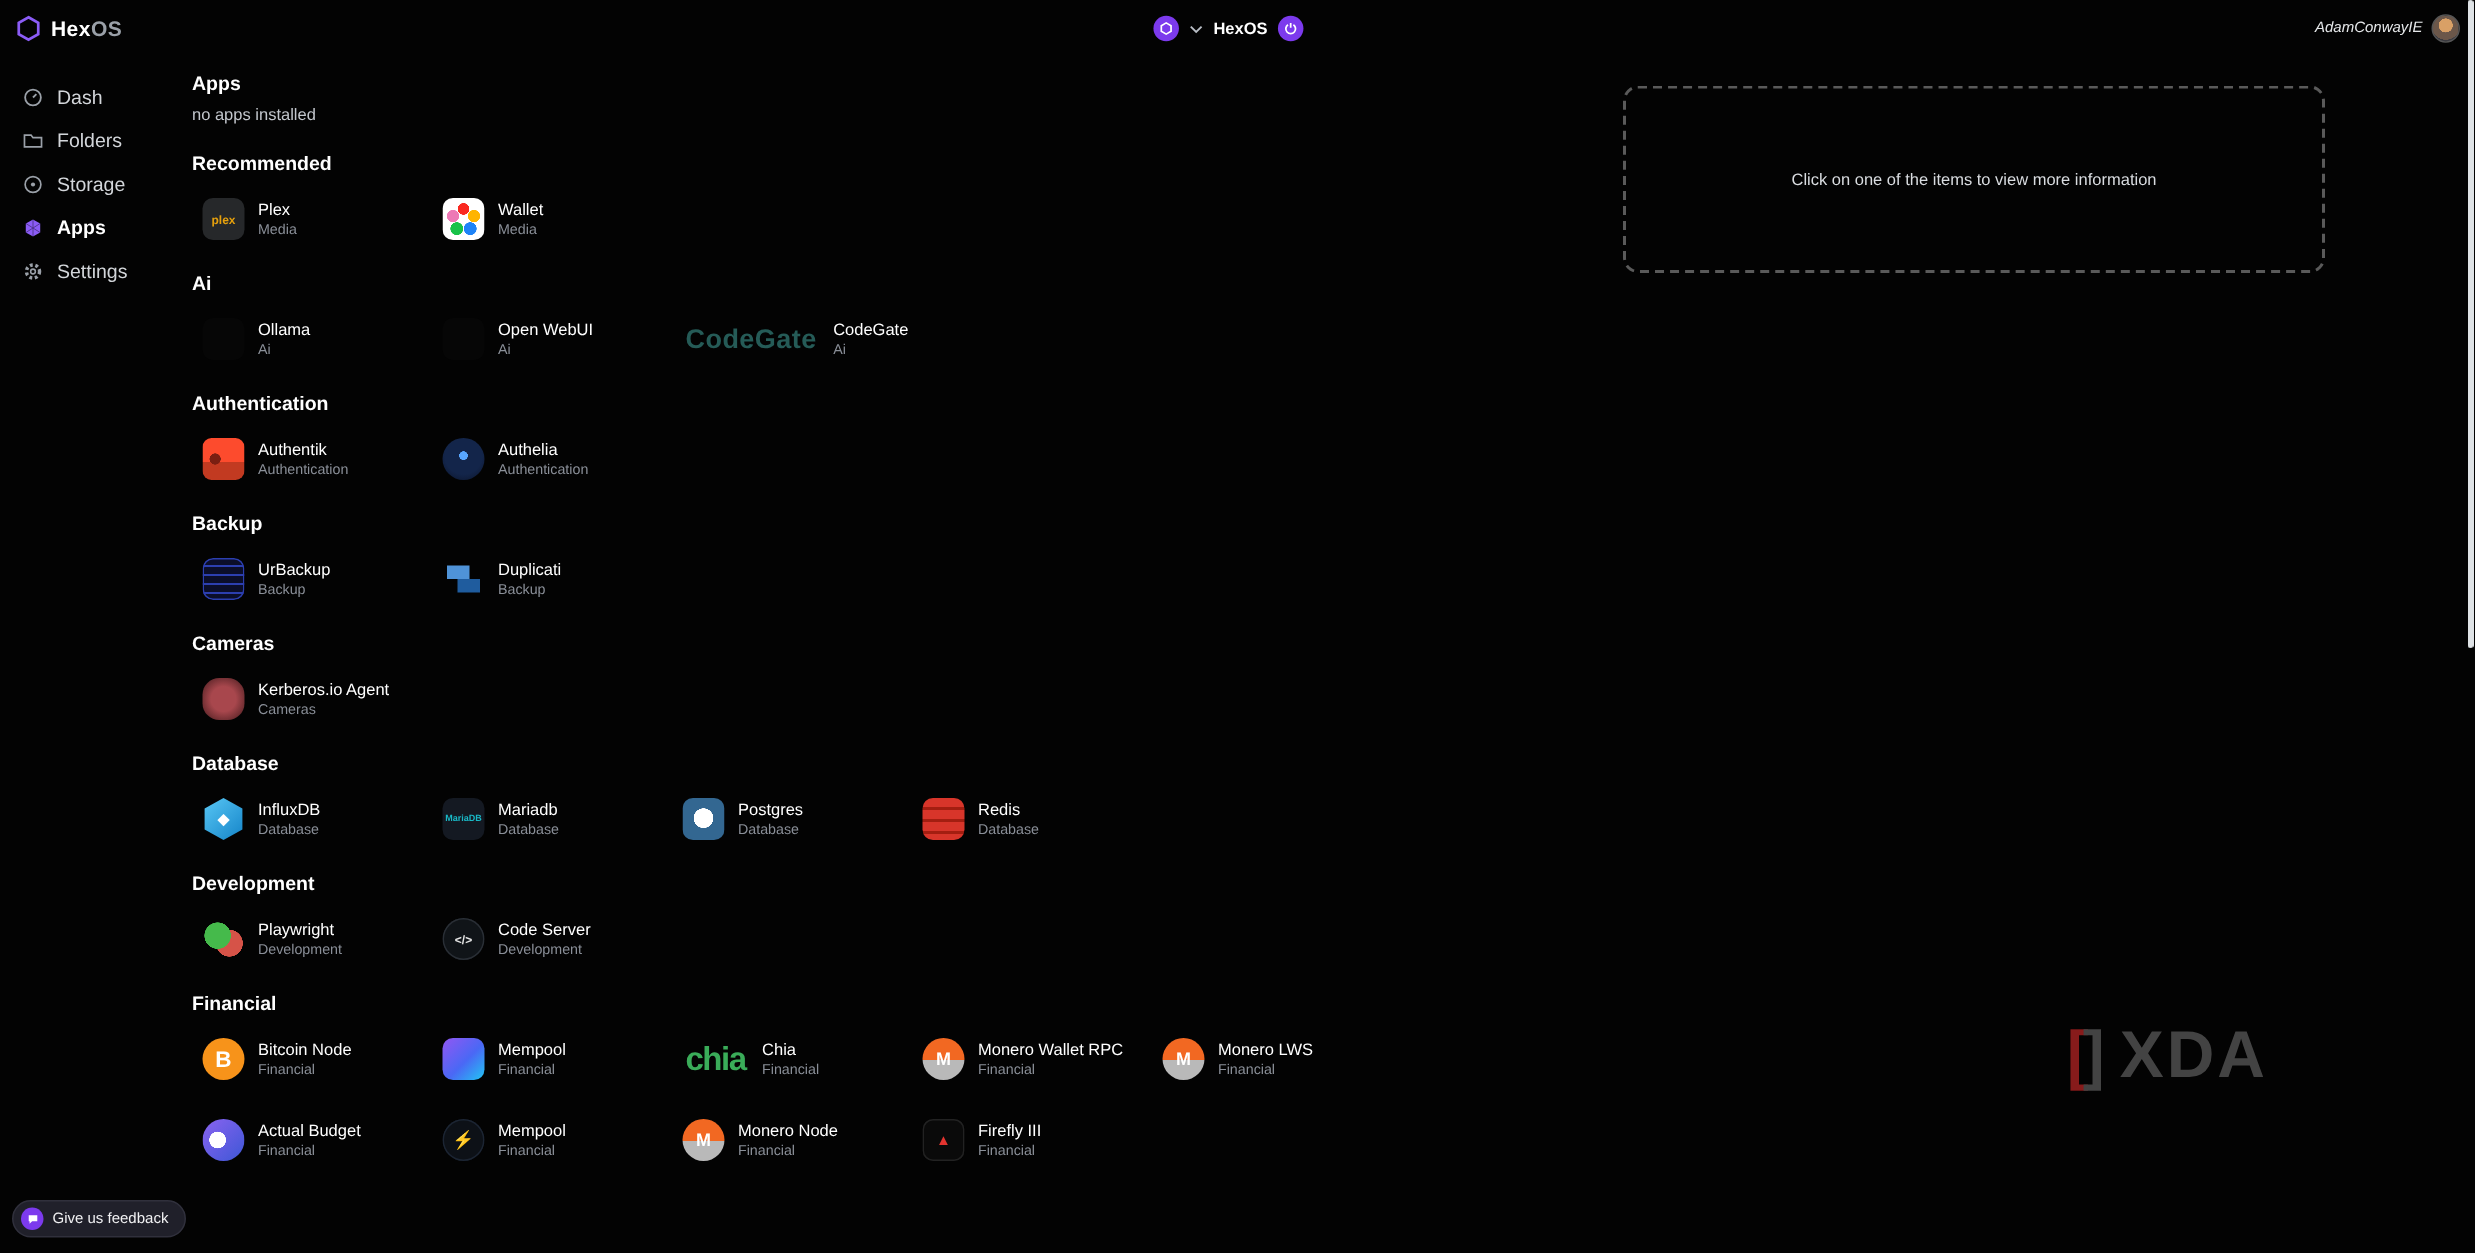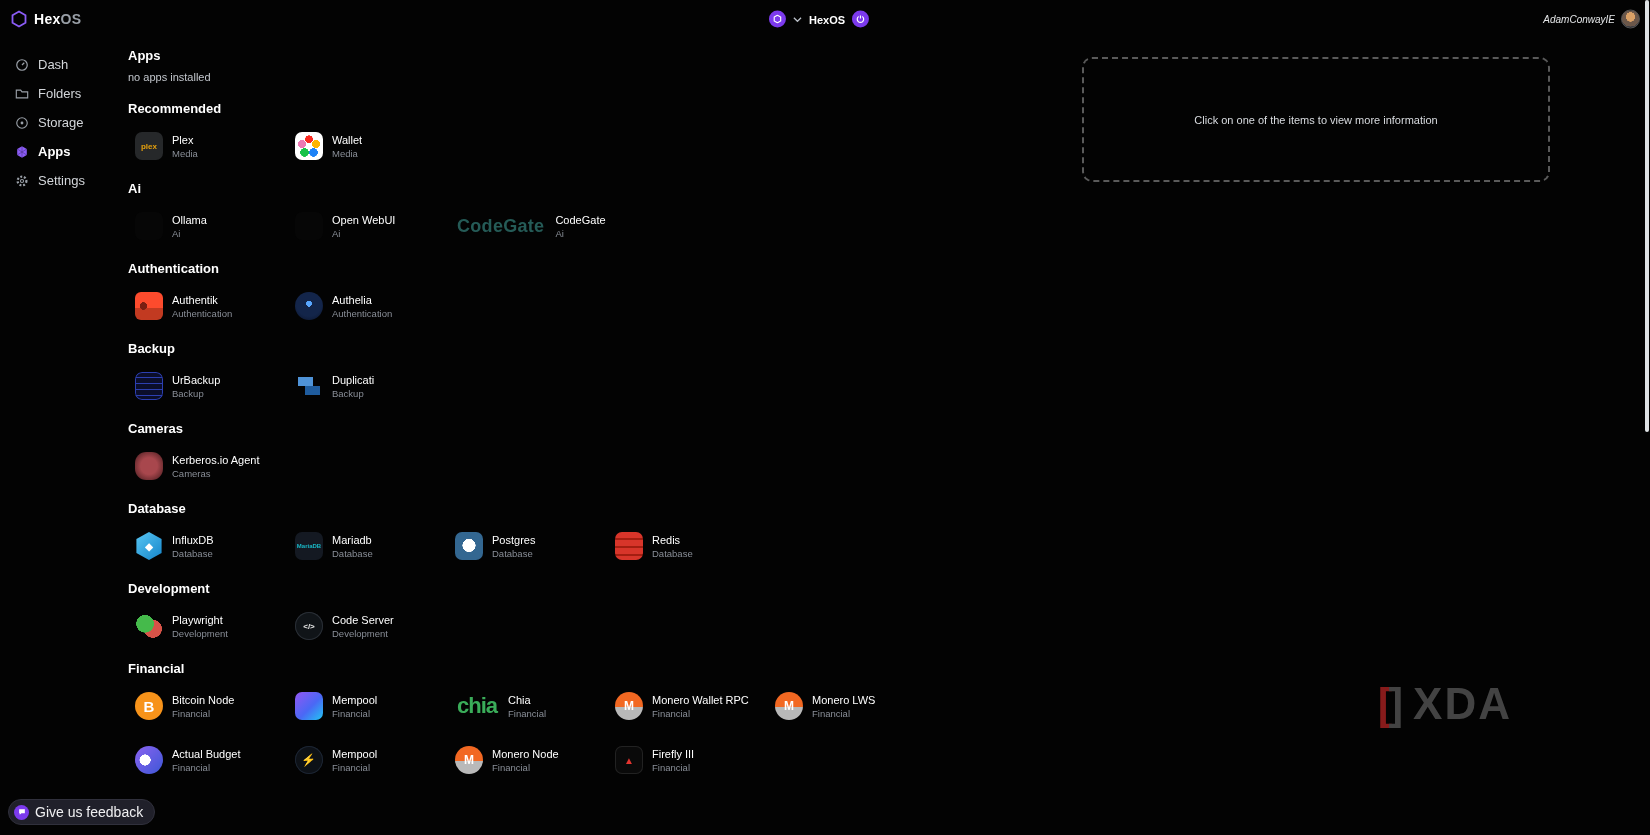--- a/index.html
+++ b/index.html
@@ -110,21 +110,21 @@
   .watermark { position:fixed; right:138px; bottom:106px; font-size:44px; font-weight:800;
     letter-spacing:2px; color:#474747; display:flex; align-items:center; opacity:.95;
     user-select:none; }
   .watermark .wm-bracket-red { color:#8f1d1d; margin-right:-6px; }
   .watermark .wm-bracket-grey { color:#474747; margin-right:8px; }
   .feedback { position:fixed; left:8px; bottom:10px; background:#20202a;
     border:1px solid #30303c; border-radius:14px; padding:4px 11px 4px 5px;
     display:flex; align-items:center; gap:6px; cursor:pointer; }
   .feedback .fb-icon { width:15px; height:15px; border-radius:50%; background:#7c3aed;
     display:flex; align-items:center; justify-content:center; }
-  .feedback span.fb-label { font-size:14px; color:#f0f0f2; }
+  .feedback span.fb-label { font-size:10px; color:#f0f0f2; }
 </style>
 </head>
 <body>
 
 <header class="topbar">
   <div class="brand">
     <svg class="hexlogo" viewBox="0 0 24 24">
       <path d="M12 2l8.66 5v10L12 22 3.34 17V7z" fill="none" stroke="#8b5cf6" stroke-width="2.4"></path>
     </svg>
     <span class="brand-text"><span>Hex</span><span class="sec">OS</span></span>

